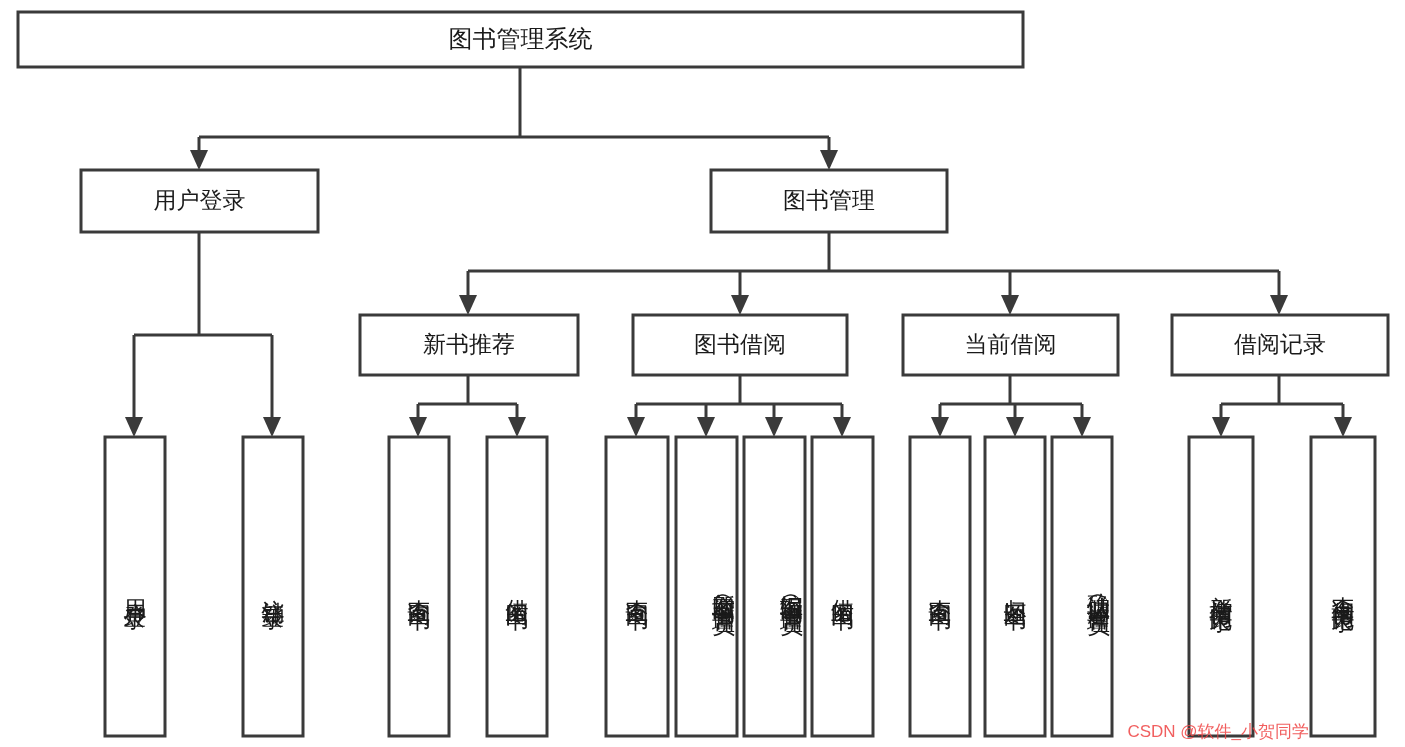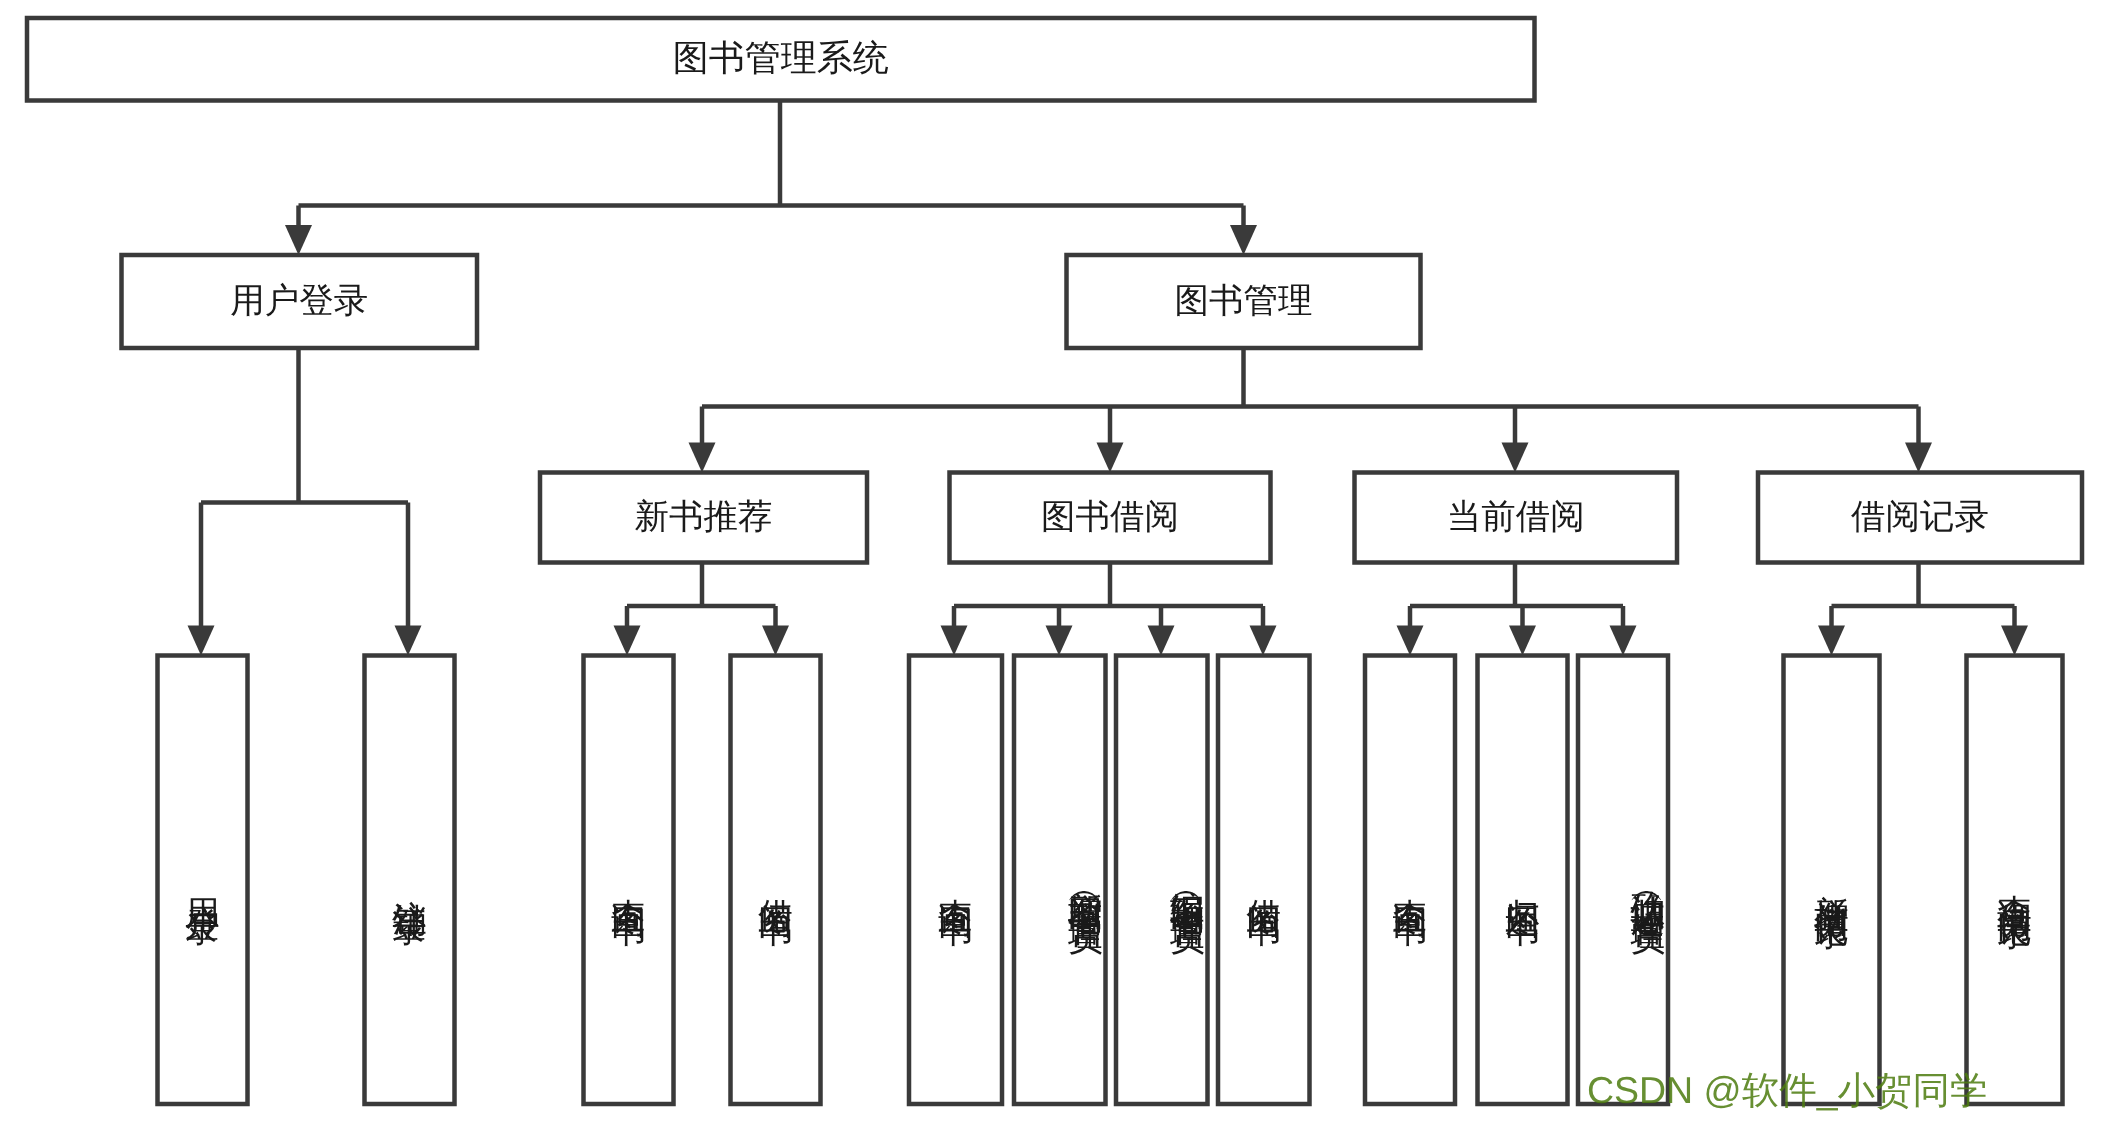--- a/index.html
+++ b/index.html
@@ -65,25 +65,25 @@
     pointer-events: none;
     display: flex;
     align-items: flex-start;
     justify-content: center;
   }
   .vlabel.centered {
     align-items: center;
   }
   .watermark {
     position: absolute;
-    right: 4px;
+    right: 20px;
     bottom: 4px;
     font-family: "Liberation Sans", sans-serif;
-    font-size: 25px;
-    color: #4d7c0f;
+    font-size: 17px;
+    color: #ef4444;
     opacity: 0.85;
     white-space: nowrap;
   }
 </style>
 </head>
 <body>
 
 <div id="diagram-root">
   <svg class="diagram" viewBox="0 0 1405 747">
     <g id="connectors-layer">

